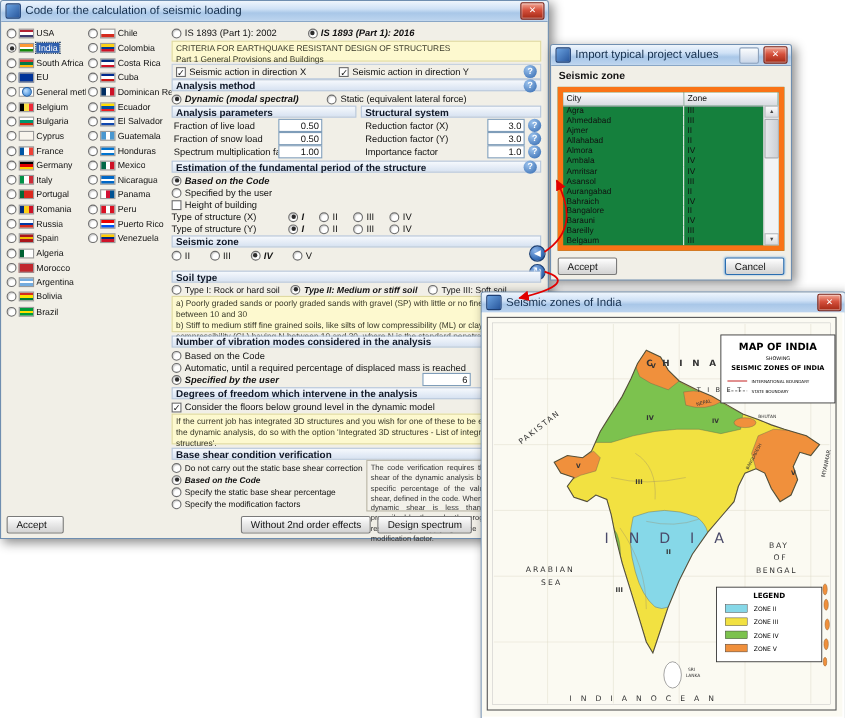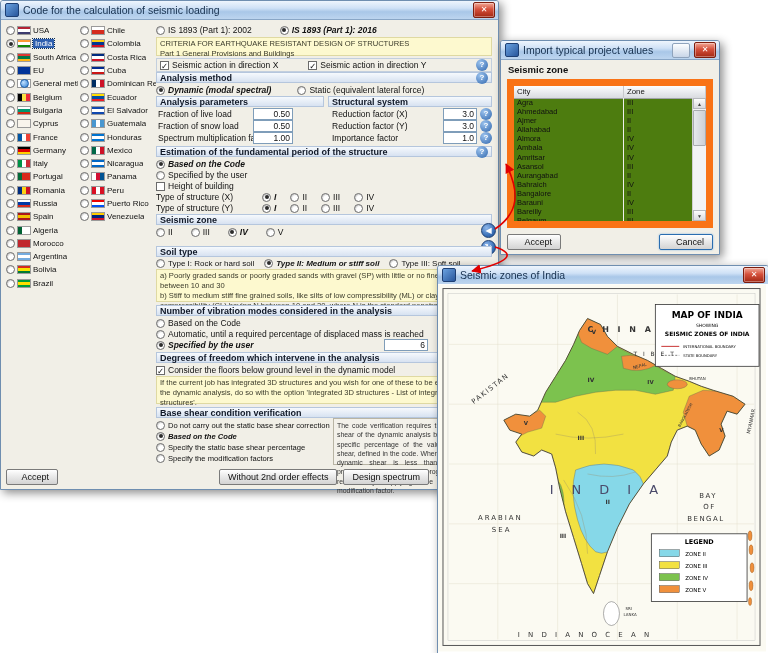--- a/index.html
+++ b/index.html
@@ -45,35 +45,35 @@
       background:radial-gradient(circle at 35% 30%,#9cc3ee,#2f66ad);color:#fff;font-weight:bold;}
   .qicon::after{content:"?";display:block;font-size:8px;line-height:12px;text-align:center;}
   .inp{position:absolute;height:12px;background:#fff;border:1px solid #7f9db9;font-size:8.5px;
       text-align:right;padding:0 2px;line-height:11px;box-sizing:border-box;}
   .note{position:absolute;background:#fdf9cf;border:1px solid #dfd9a2;font-size:7.6px;color:#3a3a2a;
       padding:1px 3px;line-height:1.3;box-sizing:border-box;}
   .note p{margin:0;}
   .prow{position:absolute;left:155px;right:6px;height:12px;font-size:8.5px;}
   .plabel{position:absolute;left:2px;top:1px;white-space:nowrap;}
   .pbtn{background:linear-gradient(#ffffff,#eaeaea 45%,#d3d3d3);border:1px solid #7a7a7a;border-radius:2px;
-      font-size:9px;height:16px;line-height:15px;text-align:right;color:#111;padding:0 8px;box-sizing:border-box;}
+      font-size:9px;height:16px;line-height:15px;text-align:left;color:#111;padding:0 8px;box-sizing:border-box;}
   .rbtn{position:absolute;right:2px;width:15px;height:15px;border-radius:50%;color:#fff;
       background:radial-gradient(circle at 35% 30%,#8fb7ea,#3a70b8 60%,#234f8c);border:1px solid #1c3f73;
       box-sizing:border-box;}
   .rbtn::after{display:block;text-align:center;font-size:8px;line-height:13px;}
   .rbtn.import::after{content:"\25C0";}
   .rbtn.map::after{content:"\21BB";font-size:10px;}
   .dirbox{position:absolute;left:155px;right:6px;border:1px solid #c3cfde;display:flex;gap:30px;
       align-items:center;font-size:8.5px;padding:0 3px;box-sizing:border-box;}
   .graynote{position:absolute;background:#f3f1ea;border:1px solid #b8b4a4;font-size:6.9px;line-height:1.34;
       color:#333;padding:2px 3px;box-sizing:border-box;text-align:justify;}
 
   
   .imp-section{position:absolute;left:7px;top:5px;font-size:9.5px;font-weight:bold;}
-  .tbl{position:absolute;left:6px;right:6px;top:20px;bottom:26px;background:#4d7c0f;border:7px solid #f97316;}
+  .tbl{position:absolute;left:6px;right:6px;top:20px;bottom:26px;background:#15803d;border:5px solid #f97316;}
   .thead{display:flex;height:12px;border-bottom:1px solid #a0a3a8;}
   .th{background:linear-gradient(#fdfdfd,#e6e8ec 60%,#d9dbe0);border-right:1px solid #c7c9cd;
       font-size:7.8px;line-height:12px;padding:0 3px;box-sizing:border-box;}
   .th.c1{width:110px;} .th.c2{flex:1;}
   .tbody{position:absolute;left:0;right:13px;top:12px;bottom:0;overflow:hidden;}
   .tr{display:flex;height:9.1px;font-size:7.5px;line-height:9px;}
   .td{padding:0 3px;box-sizing:border-box;white-space:nowrap;}
   .td.c1{width:110px;border-right:1px solid #efefef;}
   .sb{position:absolute;right:0;top:12px;bottom:0;width:13px;background:#f2f3f5;border-left:1px solid #d0d0d0;}
   .sbtn{height:11px;background:linear-gradient(#fdfdfd,#d9dade);border:1px solid #b5b8bd;

